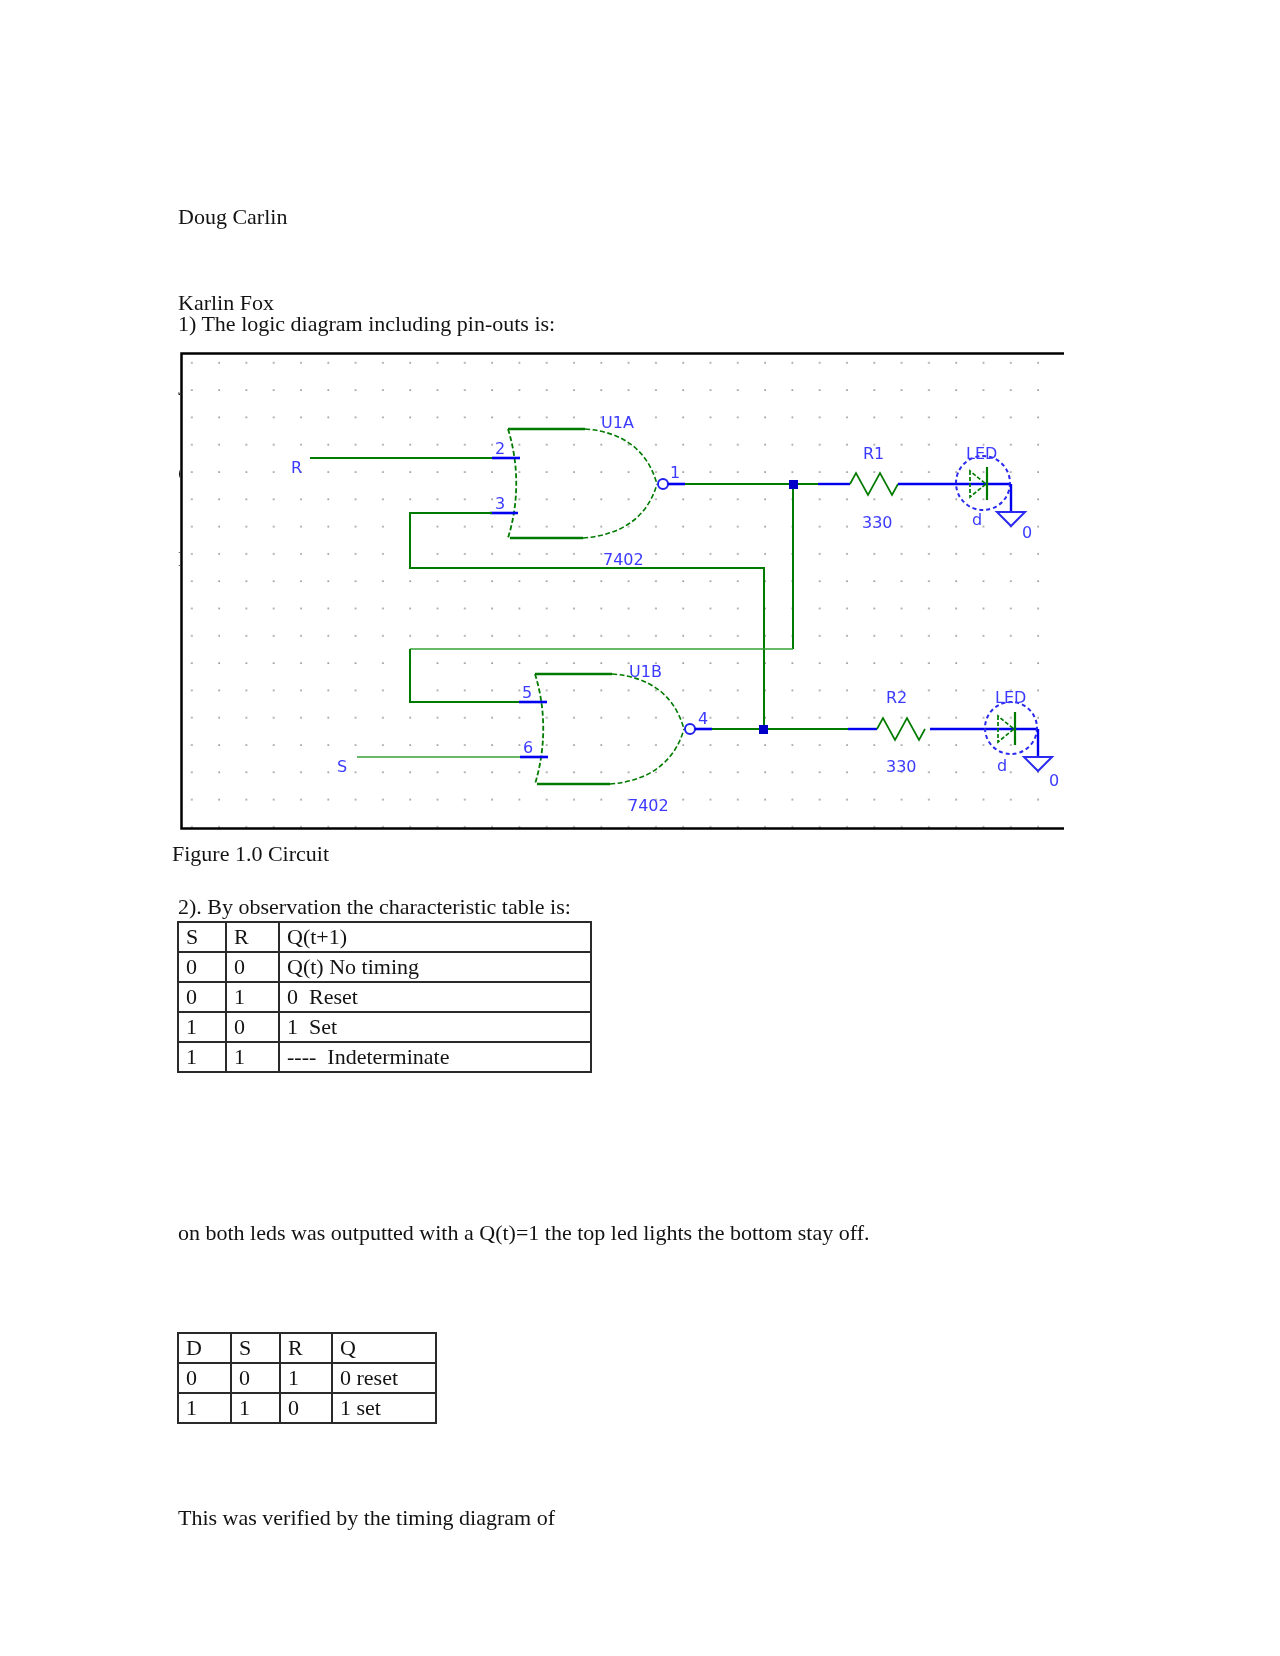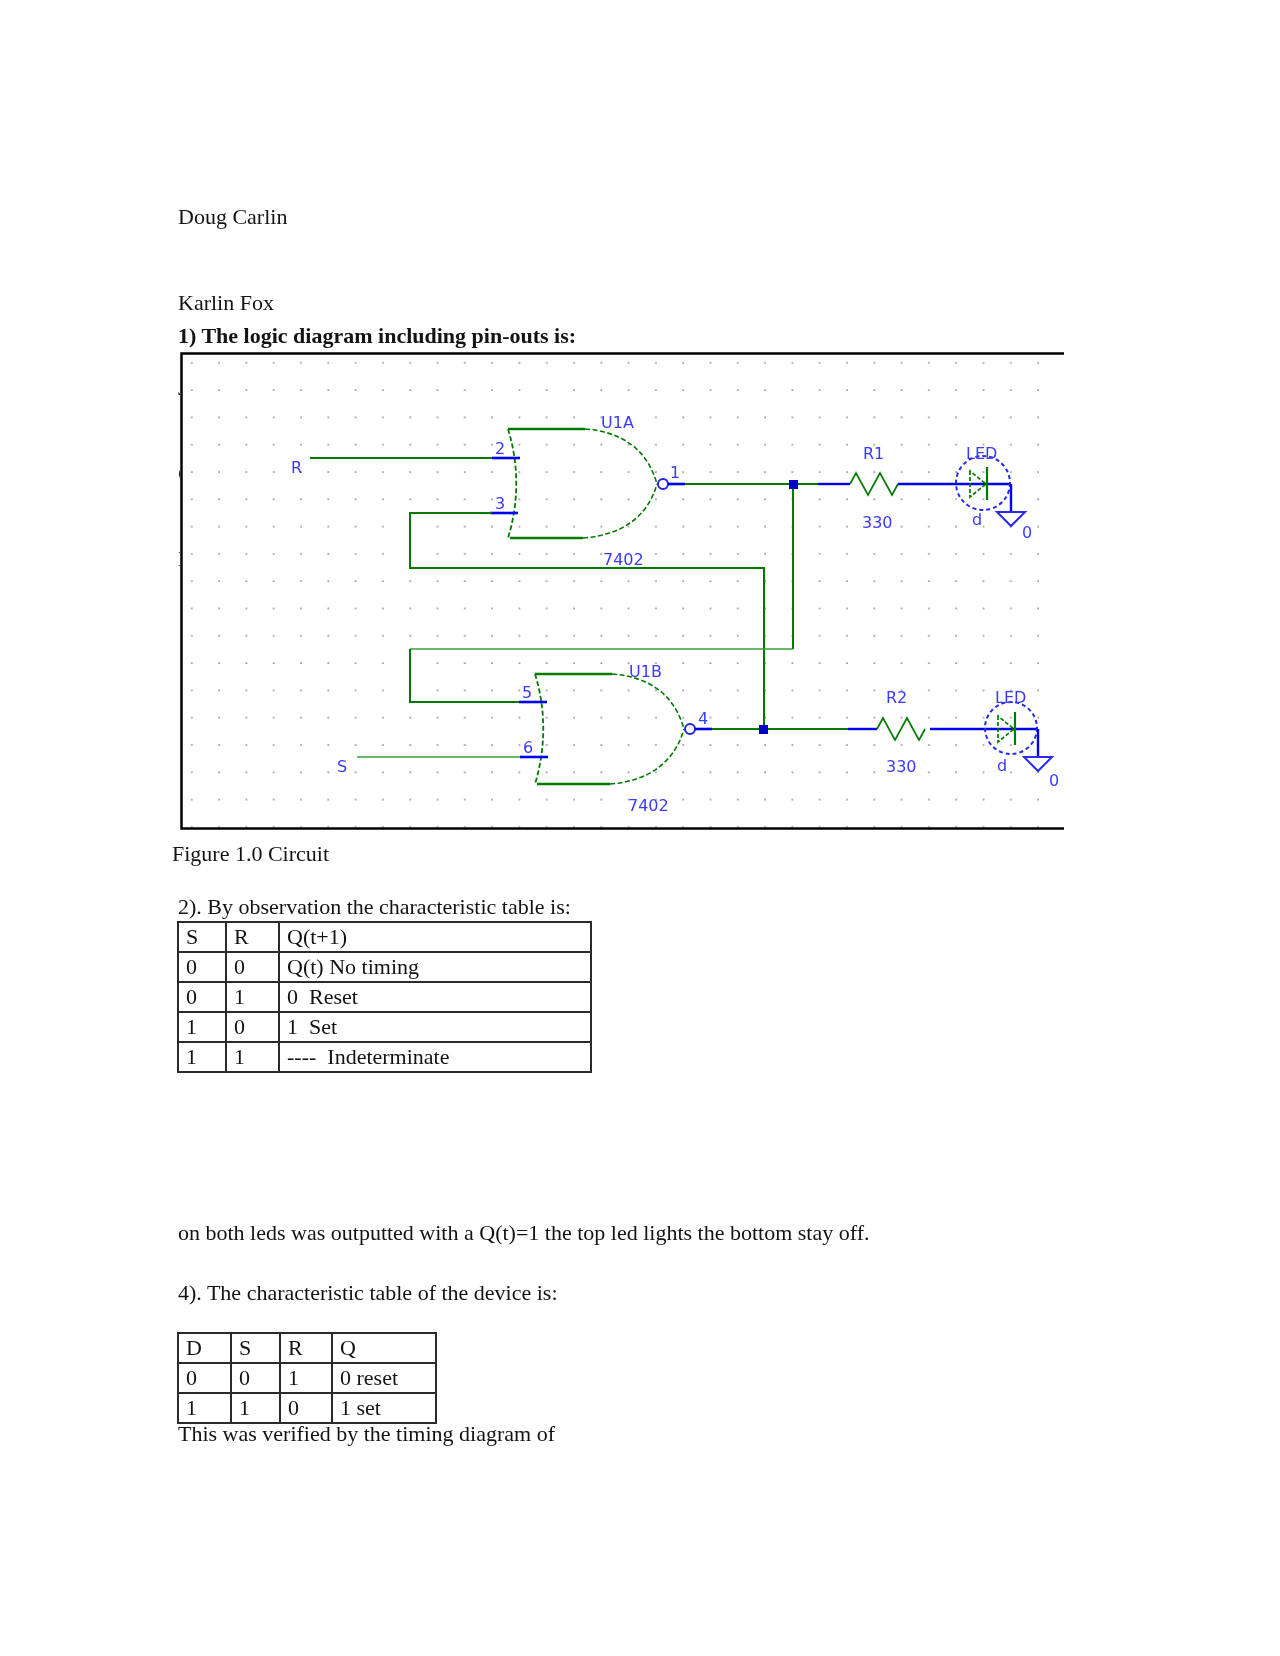--- a/index.html
+++ b/index.html
@@ -23,21 +23,21 @@
 <div id="page">
 
   <div class="abs doctext docblock" style="left:178px;top:146px;">
     <div>Doug Carlin</div>
     <div>Karlin Fox</div>
     <div>Jason Graves</div>
     <div>CS 451 Sec 1</div>
     <div>Lab 3</div>
   </div>
 
-  <div class="abs doctext" style="left:178px;top:322px;font-weight:bold;">1) The logic diagram including pin-outs is:</div>
+  <div class="abs doctext" style="left:178px;top:310px;">1) The logic diagram including pin-outs is:</div>
 
   <svg class="abs" style="left:180px;top:352px;" width="906" height="478" viewBox="0 0 906 478">
     <defs>
       <pattern id="griddots" width="27.3" height="27.3" patternUnits="userSpaceOnUse">
         <rect x="11" y="10" width="1.7" height="1.7" fill="#9A9A9A"></rect>
       </pattern>
     </defs>
 
     <rect x="0" y="0" width="906" height="478" fill="#ffffff"></rect>
     <rect x="1.5" y="1.5" width="903" height="475" fill="url(#griddots)" stroke="#000000" stroke-width="2.5"></rect>
@@ -173,21 +173,20 @@
       <td>1</td>
       <td>----  Indeterminate</td>
     </tr>
   </tbody>
     </table>
 
   <div class="abs doctext docblock" style="left:178px;top:1162px;">
     <div>on both leds was outputted with a Q(t)=1 the top led lights the bottom stay off.</div>
   </div>
 
-  <div class="abs doctext" style="left:178px;top:1279px;">4). The characteristic table of the device is:</div>
   <table class="tt abs" style="left:177px;top:1332px;width:258px;">
     <colgroup>
         <col style="width:53px">
         <col style="width:49px">
         <col style="width:52px">
         <col style="width:104px">
       </colgroup>
     <tbody>
         <tr>
       <th>D</th>
@@ -203,15 +202,15 @@
     </tr>
     <tr>
       <td>1</td>
       <td>1</td>
       <td>0</td>
       <td>1 set</td>
     </tr>
   </tbody>
     </table>
 
-  <div class="abs doctext" style="left:178px;top:1420px;">This was verified by the timing diagram of</div>
+  <div class="abs doctext" style="left:178px;top:1504px;">This was verified by the timing diagram of</div>
 
 </div>
 
 </body></html>

